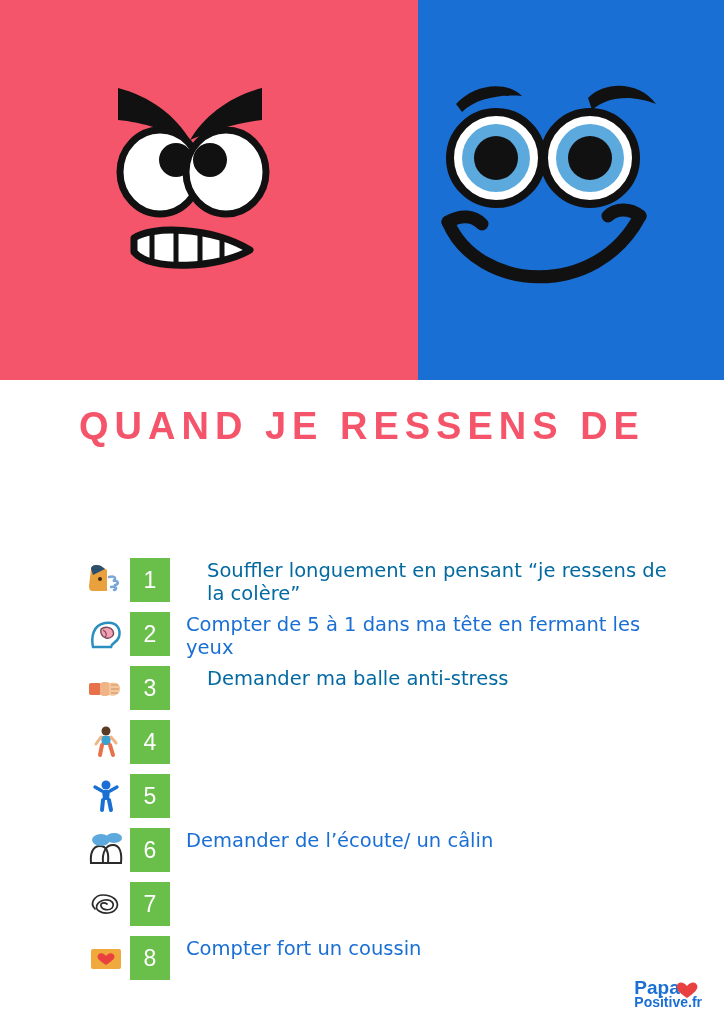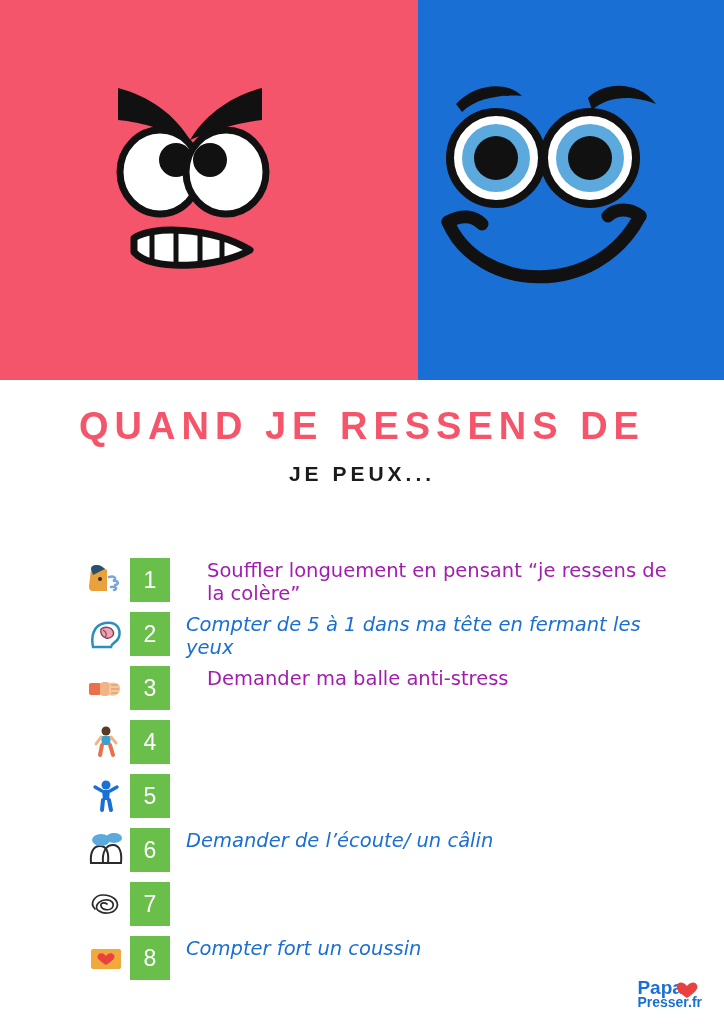--- a/index.html
+++ b/index.html
@@ -43,22 +43,22 @@
     width: 40px; height: 44px; flex: 0 0 40px;
     background: #6abf4b; color: #ffffff;
     display: flex; align-items: center; justify-content: center;
     font-size: 23px; font-weight: normal;
   }
   .row-text {
     padding-left: 16px; padding-top: 1px;
     font-size: 19.5px; line-height: 23px;
     font-family: "DejaVu Sans", sans-serif;
   }
-  .row-text.dark { color: #a21caf; padding-left: 37px; }
-  .row-text.blue { color: #1a6fd4; font-style: italic; }
+  .row-text.dark { color: #0369a1; padding-left: 37px; }
+  .row-text.blue { color: #1a6fd4; }
 
   
   .logo { position: absolute; right: 22px; bottom: 14px; text-align: left; line-height: 15px; }
   .logo-papa { font-size: 19px; font-weight: bold; color: #1a6fd4; letter-spacing: 0px; }
   .logo-pos { font-size: 14px; font-weight: bold; color: #1a6fd4; }
   .logo-heart { position: absolute; right: 2px; top: 0px; }
 
   svg { display: block; }
 </style>
 </head>
@@ -106,21 +106,20 @@
 
         <path d="M30 222 C60 292 178 300 222 216" fill="none" stroke="#111111" stroke-width="13" stroke-linecap="round"></path>
         <path d="M30 222 C44 214 56 216 64 224" fill="none" stroke="#111111" stroke-width="13" stroke-linecap="round"></path>
         <path d="M222 216 C212 208 198 208 190 216" fill="none" stroke="#111111" stroke-width="13" stroke-linecap="round"></path>
       </svg>
     </div>
   </div>
 
   <div class="title-block">
     <div class="title">QUAND JE RESSENS DE</div>
-    <div class="subtitle">JE PEUX...</div>
   </div>
 
   <div class="list">
 
     <div class="row">
       <div class="row-emoji">
         <svg width="38" height="34" viewBox="0 0 38 34">
           <path d="M4 6 C4 2 10 1 14 3 L20 7 L20 28 L6 28 C3 28 2 26 2 23 Z" fill="#e8a13c"></path>
           <path d="M4 6 C4 2 10 1 14 3 L18 6 L6 12 Z" fill="#2b4f6e"></path>
           <circle cx="13" cy="16" r="2" fill="#3b2a1a"></circle>
@@ -219,19 +218,19 @@
         </svg>
       </div>
       <div class="num-badge">8</div>
       <div class="row-text blue">Compter fort un coussin</div>
     </div>
 
   </div>
 
   <div class="logo">
     <div class="logo-papa">Papa</div>
-    <div class="logo-pos">Presser.fr</div>
+    <div class="logo-pos">Positive.fr</div>
     <svg class="logo-heart" width="26" height="20" viewBox="0 0 26 20">
       <path d="M13 18 C6 13 1 9 3 5 C5 1 10 2 13 6 C16 2 21 1 23 5 C25 9 20 13 13 18 Z" fill="#e8413f"></path>
     </svg>
   </div>
 
 </div>
 
 </body></html>

